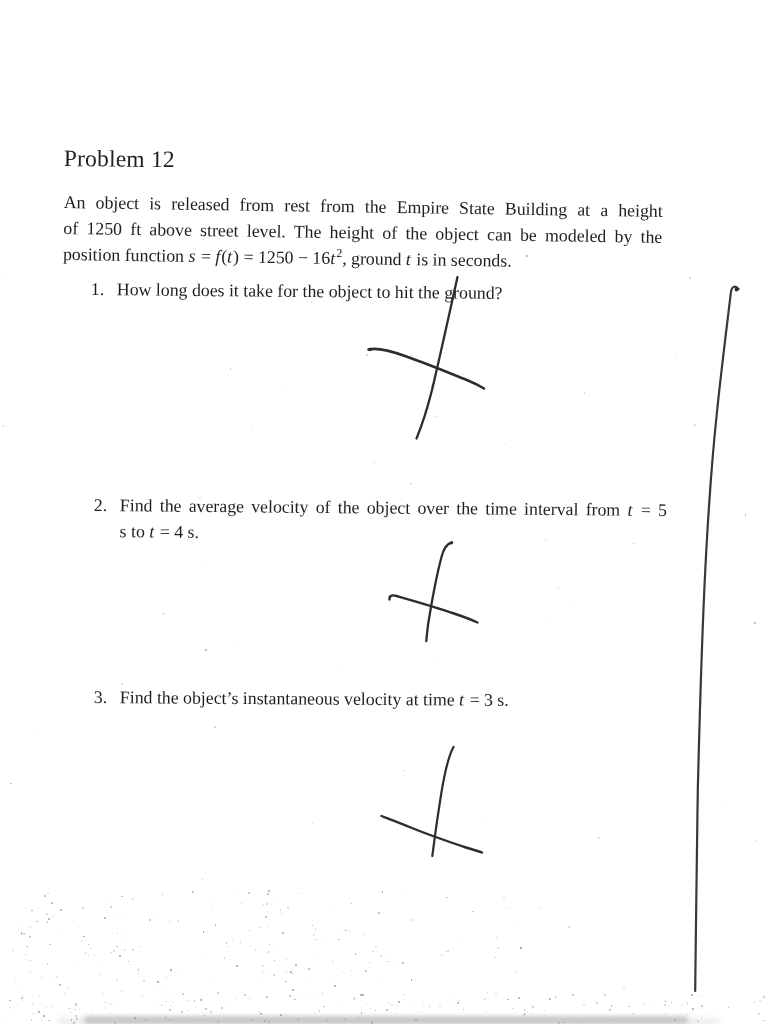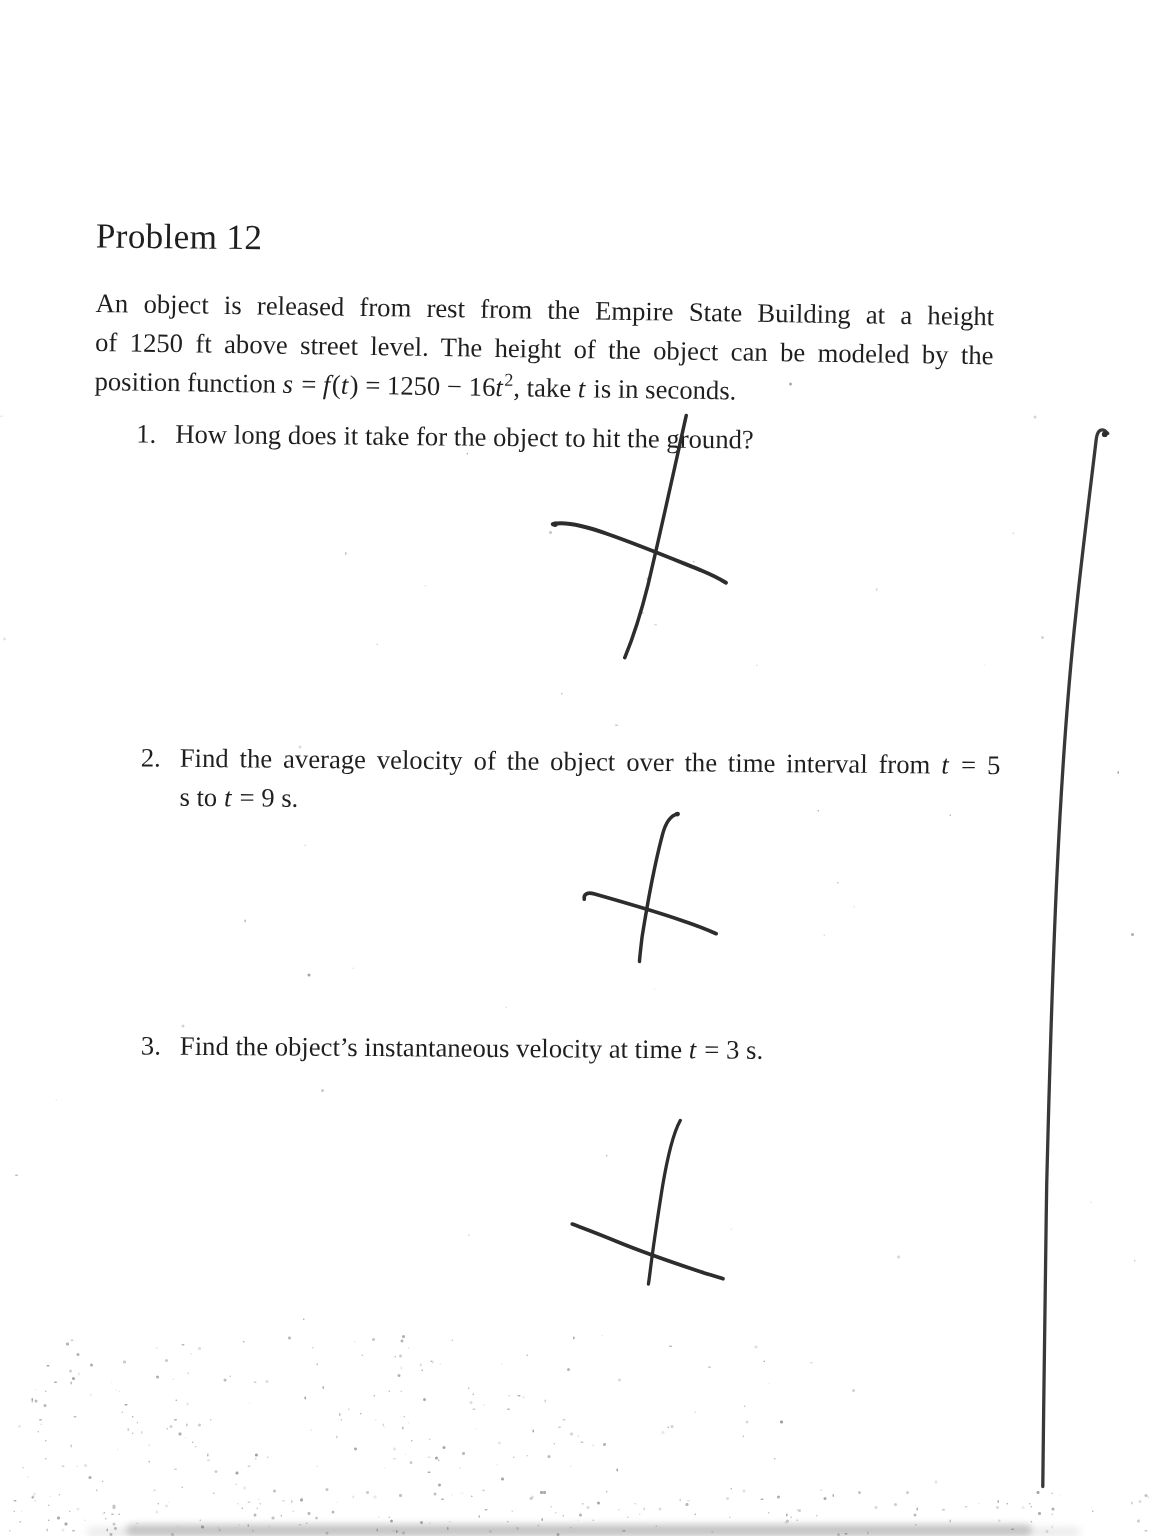--- a/index.html
+++ b/index.html
@@ -492,35 +492,35 @@
       <i style="left: 178.3px; top: 971.3px; width: 0.9px; height: 0.9px; opacity: 0.28;"></i>
     </div>
   <div class="edge-shadow"></div>
   <div class="edge-shadow-wide"></div>
 
   <div class="title">Problem 12</div>
 
   <div class="intro">
     <div class="line justify"><span>An object is released from rest from the Empire State Building at a height</span></div>
     <div class="line justify"><span>of 1250 ft above street level. The height of the object can be modeled by the</span></div>
-    <div class="line"><span>position function </span><span class="it">s</span><span> = </span><span class="it">f</span><span>(</span><span class="it">t</span><span>) = 1250 − 16</span><span class="it">t</span><sup>2</sup><span>, take </span><span class="it">t</span><span> is in seconds.</span></div>
+    <div class="line"><span>position function </span><span class="it">s</span><span> = </span><span class="it">f</span><span>(</span><span class="it">t</span><span>) = 1250 − 16</span><span class="it">t</span><sup>2</sup><span>, ground </span><span class="it">t</span><span> is in seconds.</span></div>
   </div>
 
   <div class="question q1">
     <span class="qnum">1.</span>
     <div class="qbody">
       <div class="line"><span>How long does it take for the object to hit the ground?</span></div>
     </div>
   </div>
 
   <div class="question q2">
     <span class="qnum">2.</span>
     <div class="qbody">
       <div class="line justify"><span>Find the average velocity of the object over the time interval from </span><span class="it">t</span><span> = 5</span></div>
-      <div class="line"><span>s to </span><span class="it">t</span><span> = 9 s.</span></div>
+      <div class="line"><span>s to </span><span class="it">t</span><span> = 4 s.</span></div>
     </div>
   </div>
 
   <div class="question q3">
     <span class="qnum">3.</span>
     <div class="qbody">
       <div class="line"><span>Find the object’s instantaneous velocity at time </span><span class="it">t</span><span> = 3 s.</span></div>
     </div>
   </div>
 

